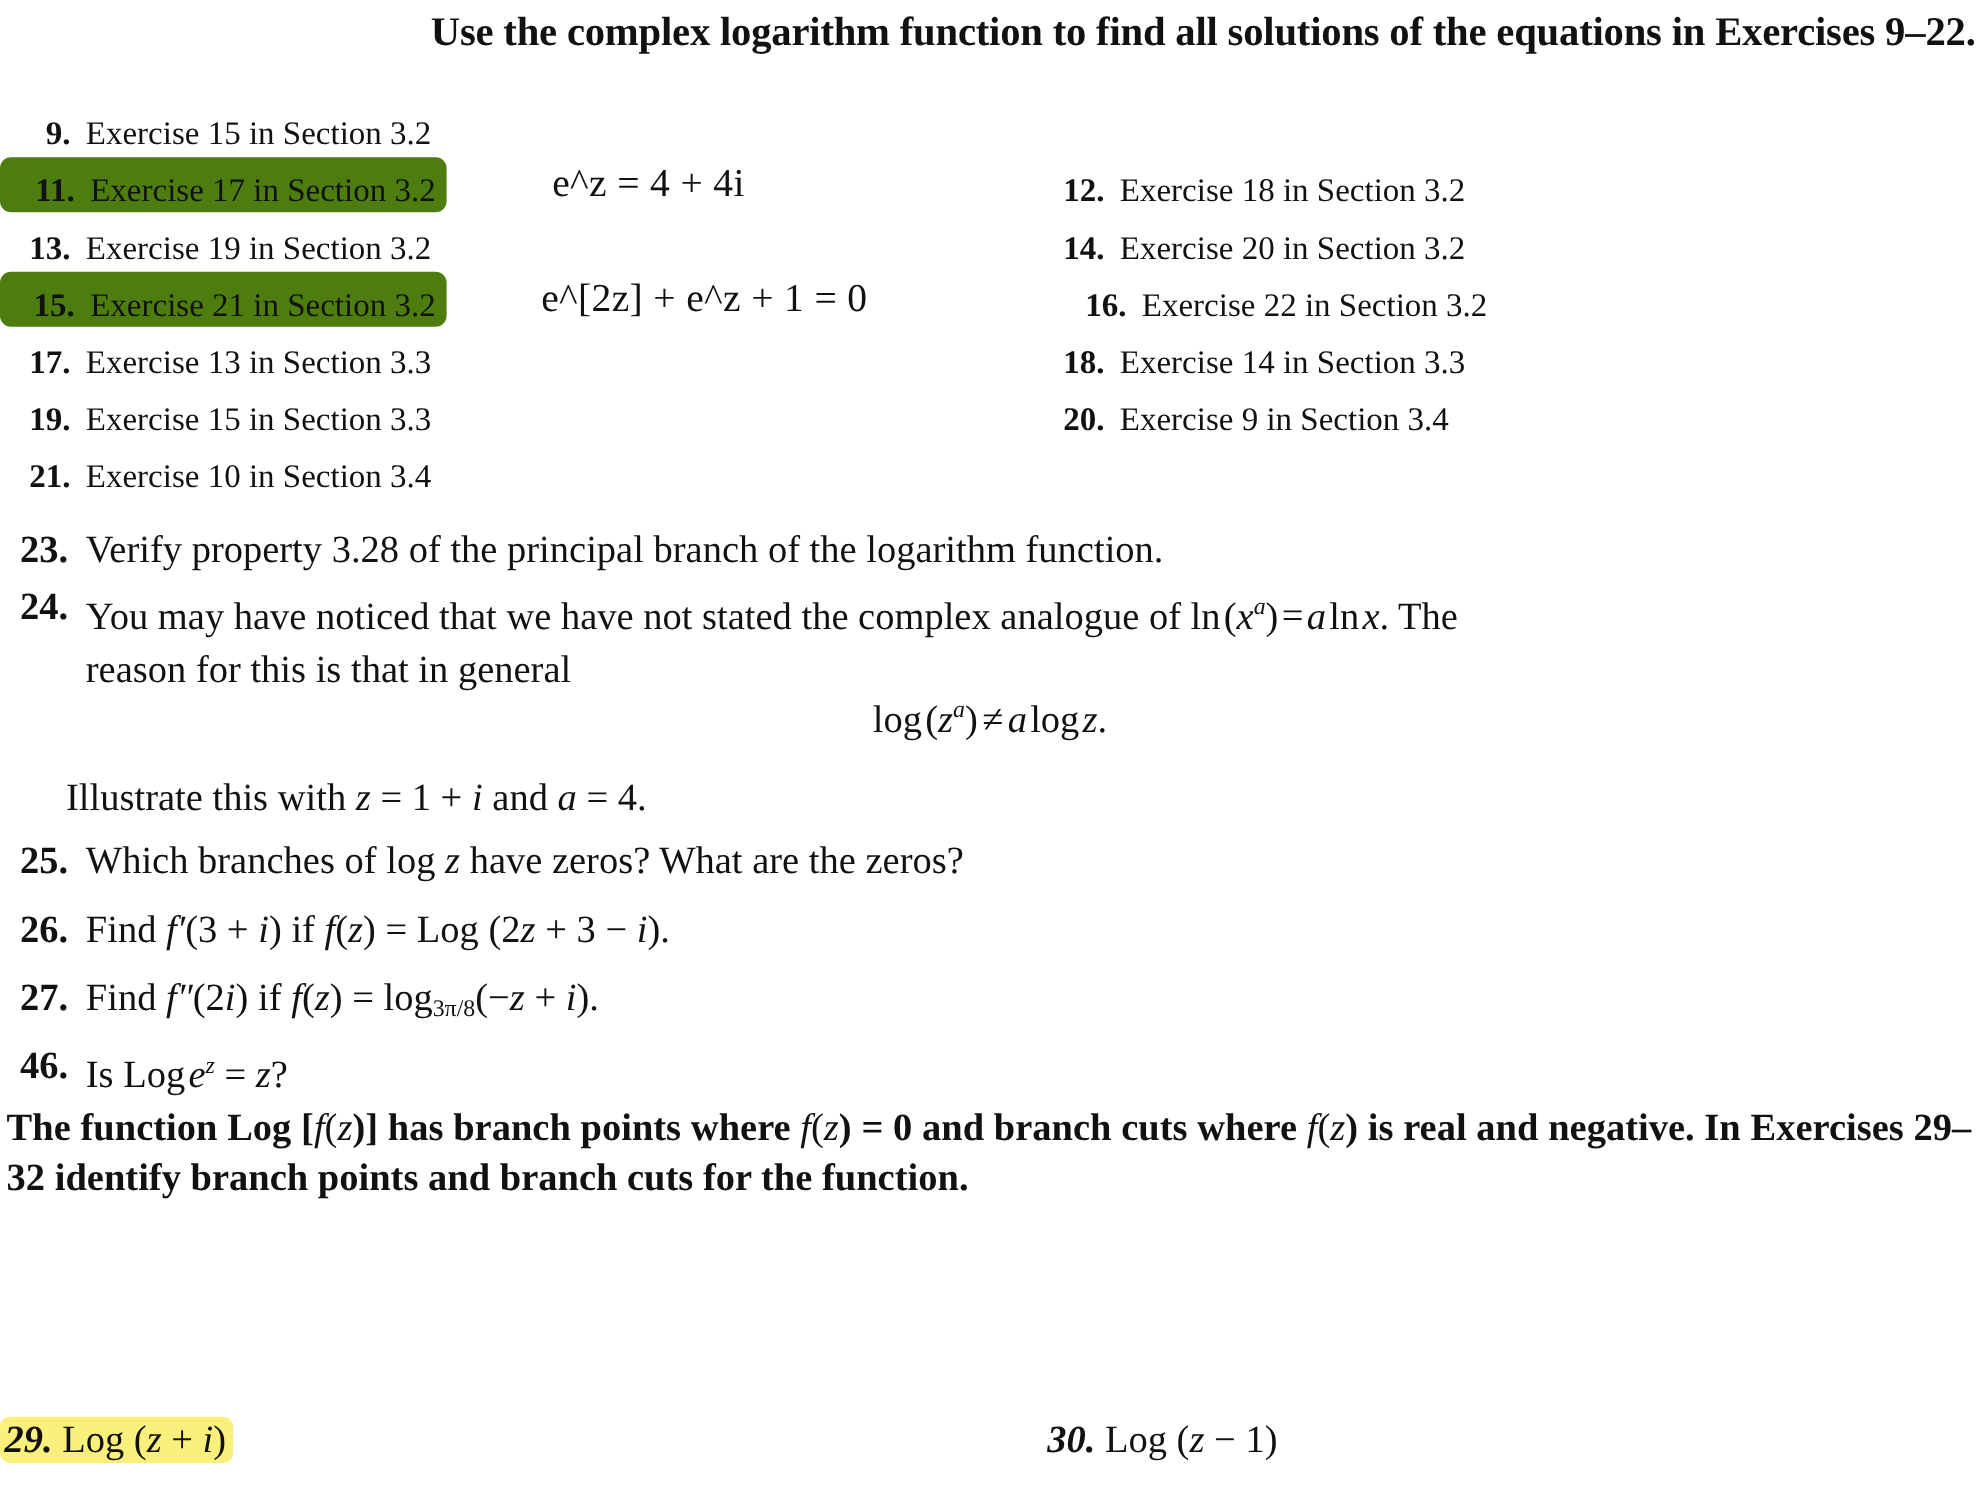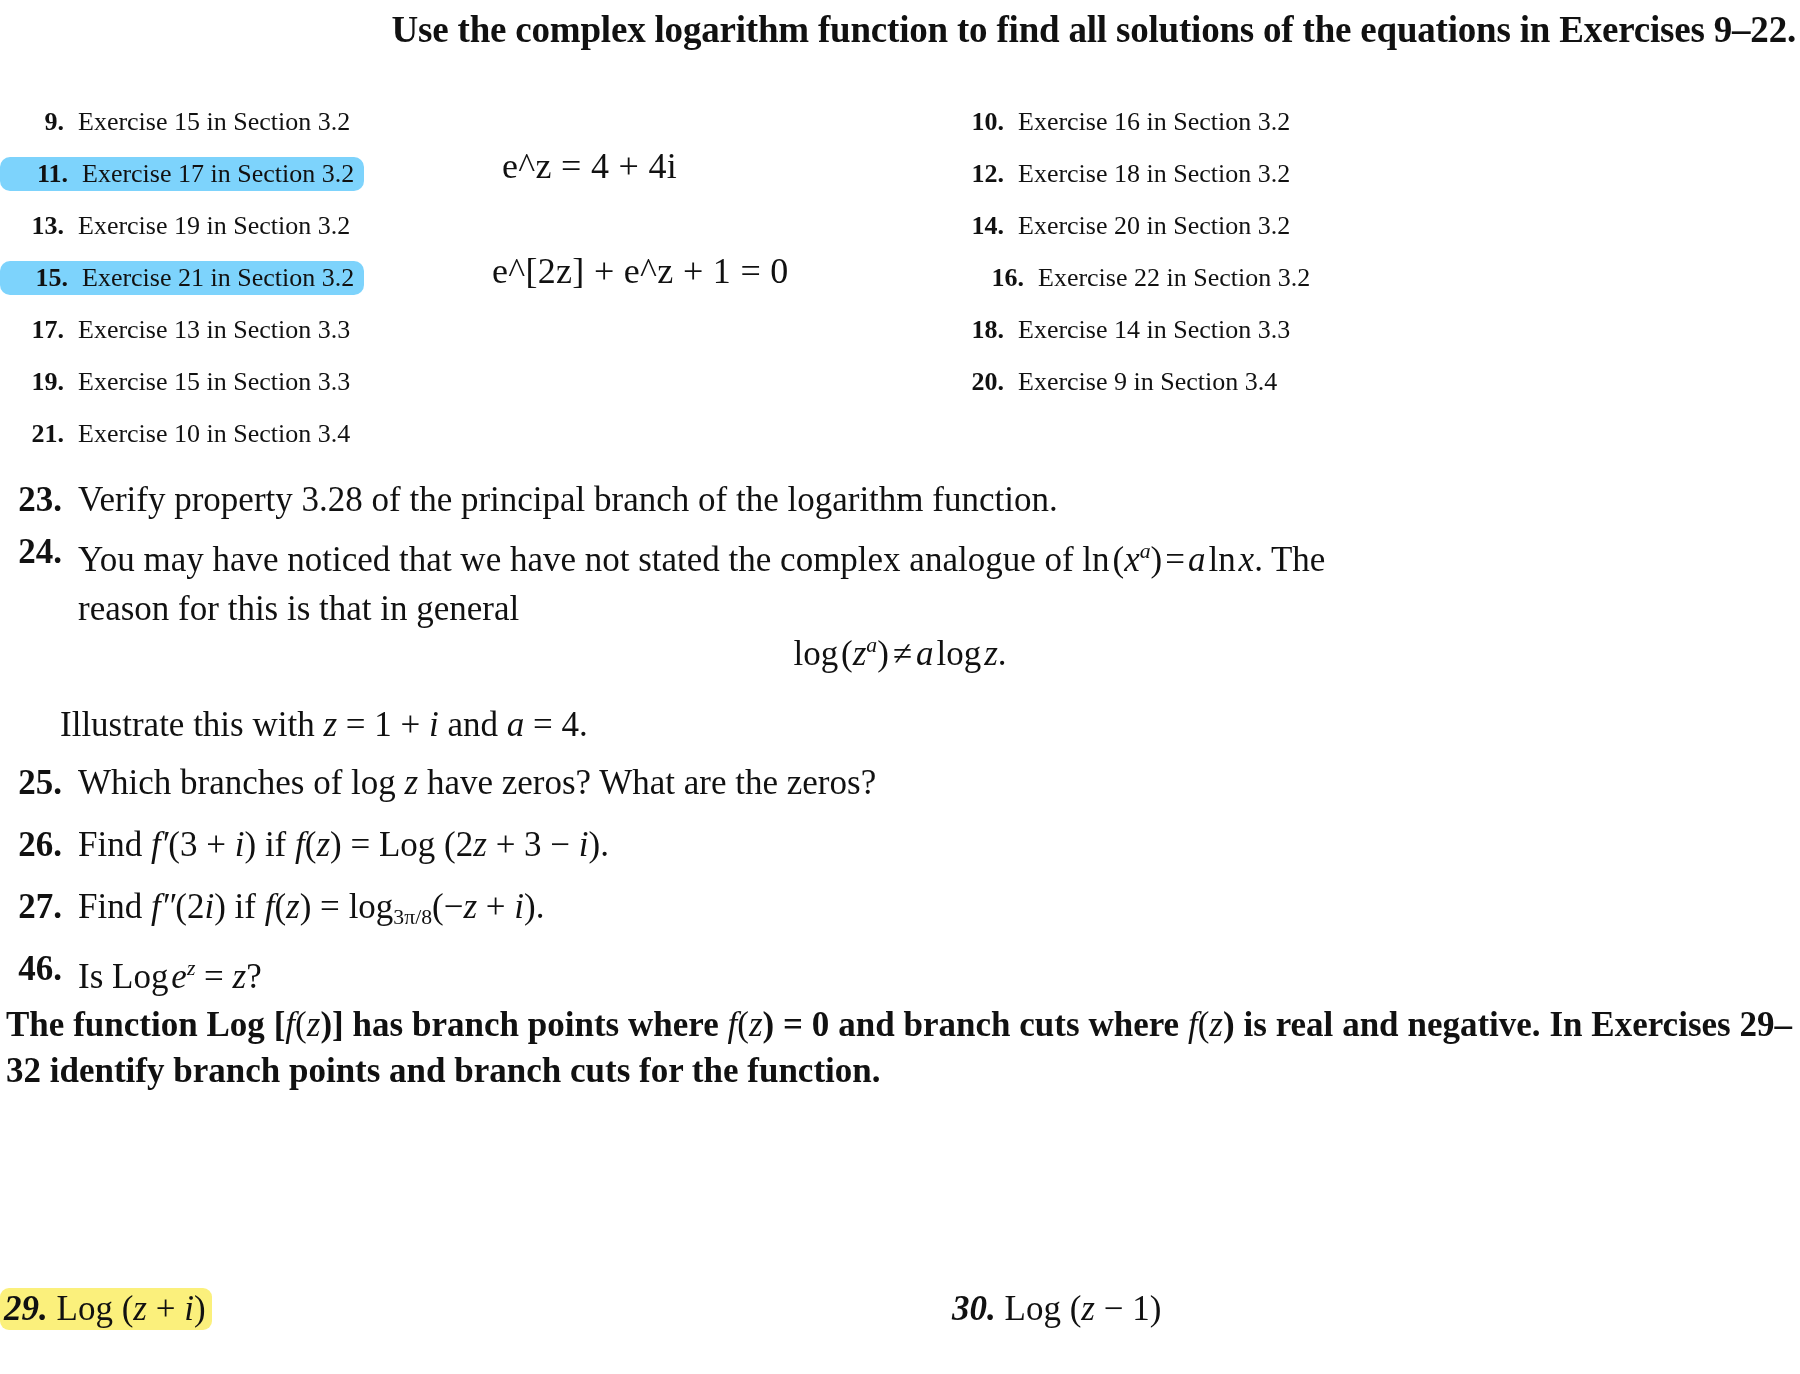--- a/index.html
+++ b/index.html
@@ -54,40 +54,40 @@
     left: 0;
     top: 100px;
     width: 1800px;
   }
   .exrow {
     position: relative;
     height: 52px;
   }
   .excell {
     position: absolute;
-    font-size: 26px;
+    font-size: 30px;
     line-height: 44px;
     white-space: nowrap;
   }
   .excell.left  { left: 0px;   width: 900px; }
   .excell.right { left: 940px; width: 860px; }
 
   .exnum {
     display: inline-block;
     width: 64px;
     text-align: right;
     font-weight: bold;
     margin-right: 14px;
   }
   .extext { font-weight: normal; }
 
   .exrow .inner-hl {
-    background: #7dd3fc;
+    background: #4d7c0f;
     border-radius: 10px;
-    padding: 2px 10px 3px 4px;
+    padding: 14px 10px 3px 4px;
   }
 
   
   .annot {
     position: absolute;
     font-family: "Liberation Serif", "DejaVu Serif", serif;
     font-size: 36px;
     color: #111111;
     white-space: nowrap;
     letter-spacing: 0.3px;
@@ -143,23 +143,20 @@
 <div class="page">
 
   <div class="intro">Use the complex logarithm function to find all solutions of the equations in Exercises 9–22.</div>
 
   <div class="exlist">
 
     <div class="exrow">
       <div class="excell left">
         <span class="exnum">9.</span><span class="extext">Exercise 15 in Section 3.2</span>
       </div>
-      <div class="excell right">
-        <span class="exnum">10.</span><span class="extext">Exercise 16 in Section 3.2</span>
-      </div>
     </div>
 
     <div class="exrow">
       <div class="excell left">
         <span class="inner-hl"><span class="exnum">11.</span><span class="extext">Exercise 17 in Section 3.2</span></span>
       </div>
       <div class="excell right">
         <span class="exnum">12.</span><span class="extext">Exercise 18 in Section 3.2</span>
       </div>
     </div>

